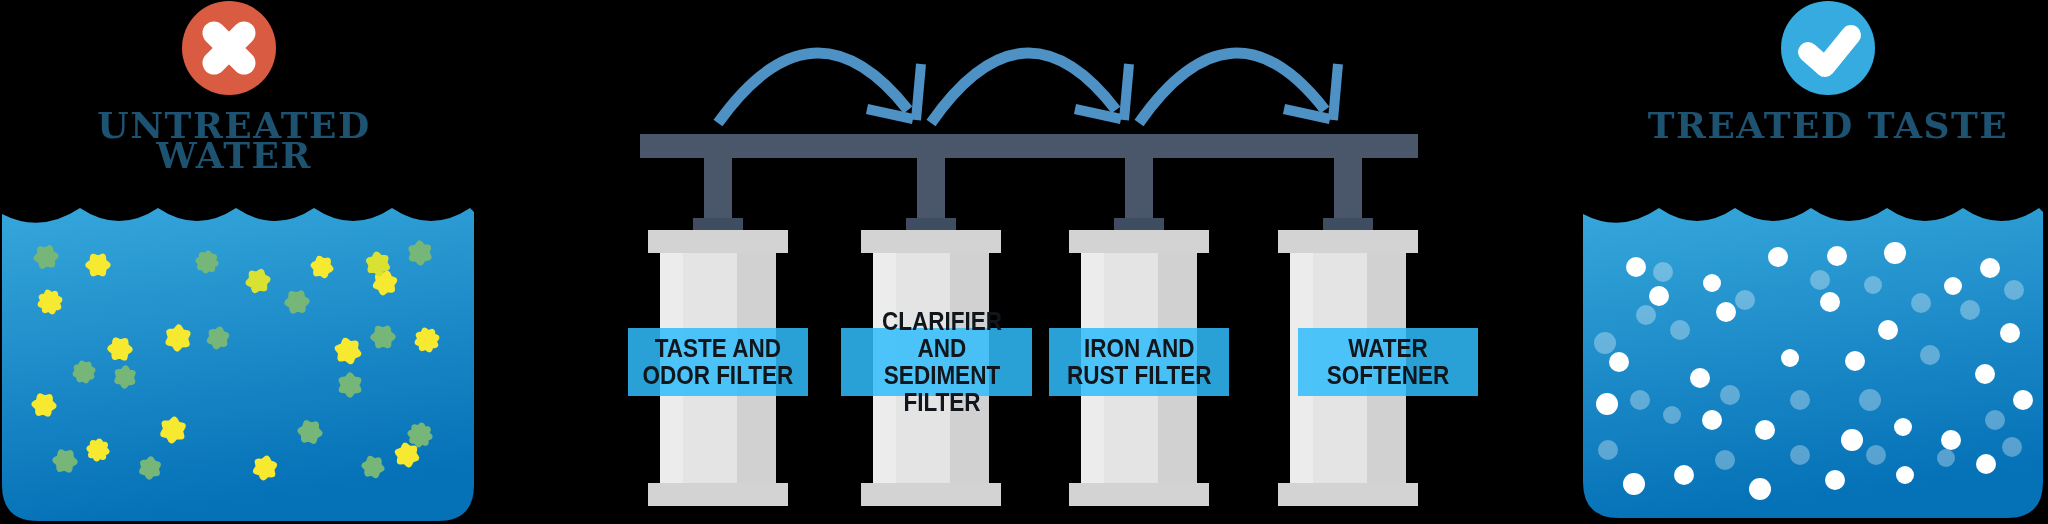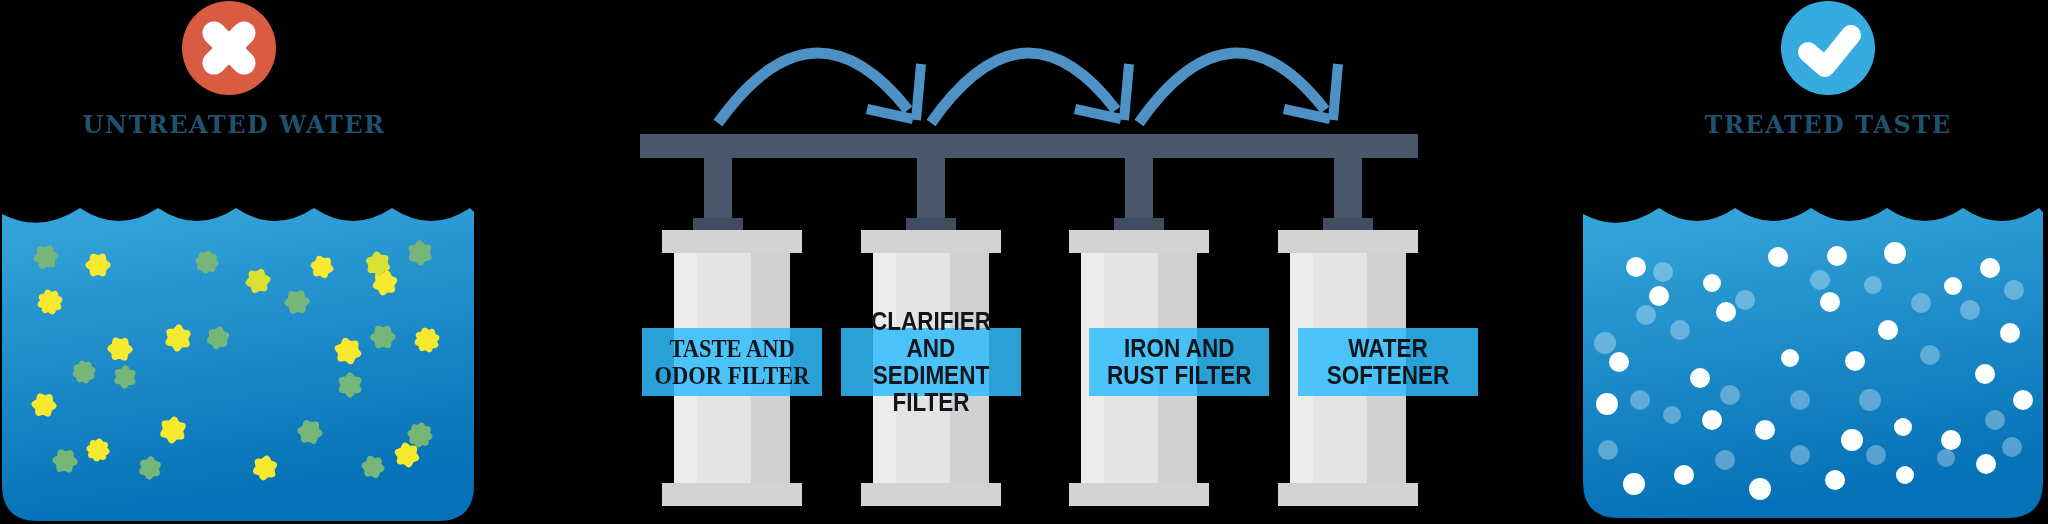--- a/index.html
+++ b/index.html
@@ -4,38 +4,38 @@
 <style>
   html,body{margin:0;padding:0;background:#000;}
   .stage{position:relative;width:2048px;height:524px;background:#000;overflow:hidden;
          font-family:"Liberation Sans",sans-serif;}
   .badge{position:absolute;top:1px;width:94px;height:94px;border-radius:50%;}
   #badge-untreated{left:182px;}
   #badge-treated{left:1781px;}
   .badge svg{position:absolute;left:0;top:0;}
   .big-title{position:absolute;top:110px;width:420px;text-align:center;
              font-family:"DejaVu Serif","Liberation Serif",serif;font-weight:bold;
-             font-size:24px;letter-spacing:1.5px;line-height:30px;}
+             font-size:36px;letter-spacing:1.5px;line-height:30px;}
   #title-untreated{left:24px;}
   #title-treated{left:1618px;}
   .tank{position:absolute;top:200px;}
   #tank-untreated{left:2px;}
   #tank-treated{left:1583px;}
   #pipes{position:absolute;left:600px;top:0;}
   .filter{position:absolute;top:230px;width:190px;height:276px;}
   .filter .cap{position:absolute;left:25px;width:140px;height:23px;background:#d3d3d3;}
   .filter .cap.top{top:0;}
   .filter .cap.bottom{top:253px;}
   .filter .body{position:absolute;left:37px;top:23px;width:116px;height:230px;
     background:linear-gradient(90deg,#ececec 0 20%,#e4e4e4 20% 66%,#d1d1d1 66% 100%);}
   .filter .band{position:absolute;left:5px;top:98px;width:180px;height:68px;
     display:flex;align-items:center;justify-content:center;}
   .filter .band .label{white-space:pre-line;text-align:center;font-weight:bold;
     font-size:25px;line-height:27px;transform:scaleX(0.9);}
-  #filter-1{left:637px;font-family:Liberation Serif, serif;}
+  #filter-1{left:623px;}
   #filter-2{left:836px;}
   #filter-3{left:1044px;}
   #filter-4{left:1253px;}
 </style>
 </head>
 <body>
 
 <div class="stage" style="background: rgb(0, 0, 0);">
 
   <div class="badge" id="badge-untreated" style="background: rgb(217, 91, 65);">
@@ -117,30 +117,30 @@
     <div class="cap bottom"></div>
     <div class="band" style="background: rgba(49, 189, 252, 0.85);">
       <div class="label" style="color: rgb(16, 22, 27);">TASTE AND
 ODOR FILTER</div>
     </div>
   </div>
   <div class="filter" id="filter-2">
     <div class="body"></div>
     <div class="cap top"></div>
     <div class="cap bottom"></div>
-    <div class="band" style="background: rgba(49, 189, 252, 0.85);">
+    <div class="band" style="background: rgba(49, 189, 252, 0.85); padding-left: 11px;">
       <div class="label" style="color: rgb(16, 22, 27);">CLARIFIER AND
 SEDIMENT FILTER</div>
     </div>
   </div>
   <div class="filter" id="filter-3">
     <div class="body"></div>
     <div class="cap top"></div>
     <div class="cap bottom"></div>
-    <div class="band" style="background: rgba(49, 189, 252, 0.85); margin-left: 40px;">
+    <div class="band" style="background: rgba(49, 189, 252, 0.85);">
       <div class="label" style="color: rgb(16, 22, 27);">IRON AND
 RUST FILTER</div>
     </div>
   </div>
   <div class="filter" id="filter-4">
     <div class="body"></div>
     <div class="cap top"></div>
     <div class="cap bottom"></div>
     <div class="band" style="background: rgba(49, 189, 252, 0.85); margin-left: 40px;">
       <div class="label" style="color: rgb(16, 22, 27);">WATER

